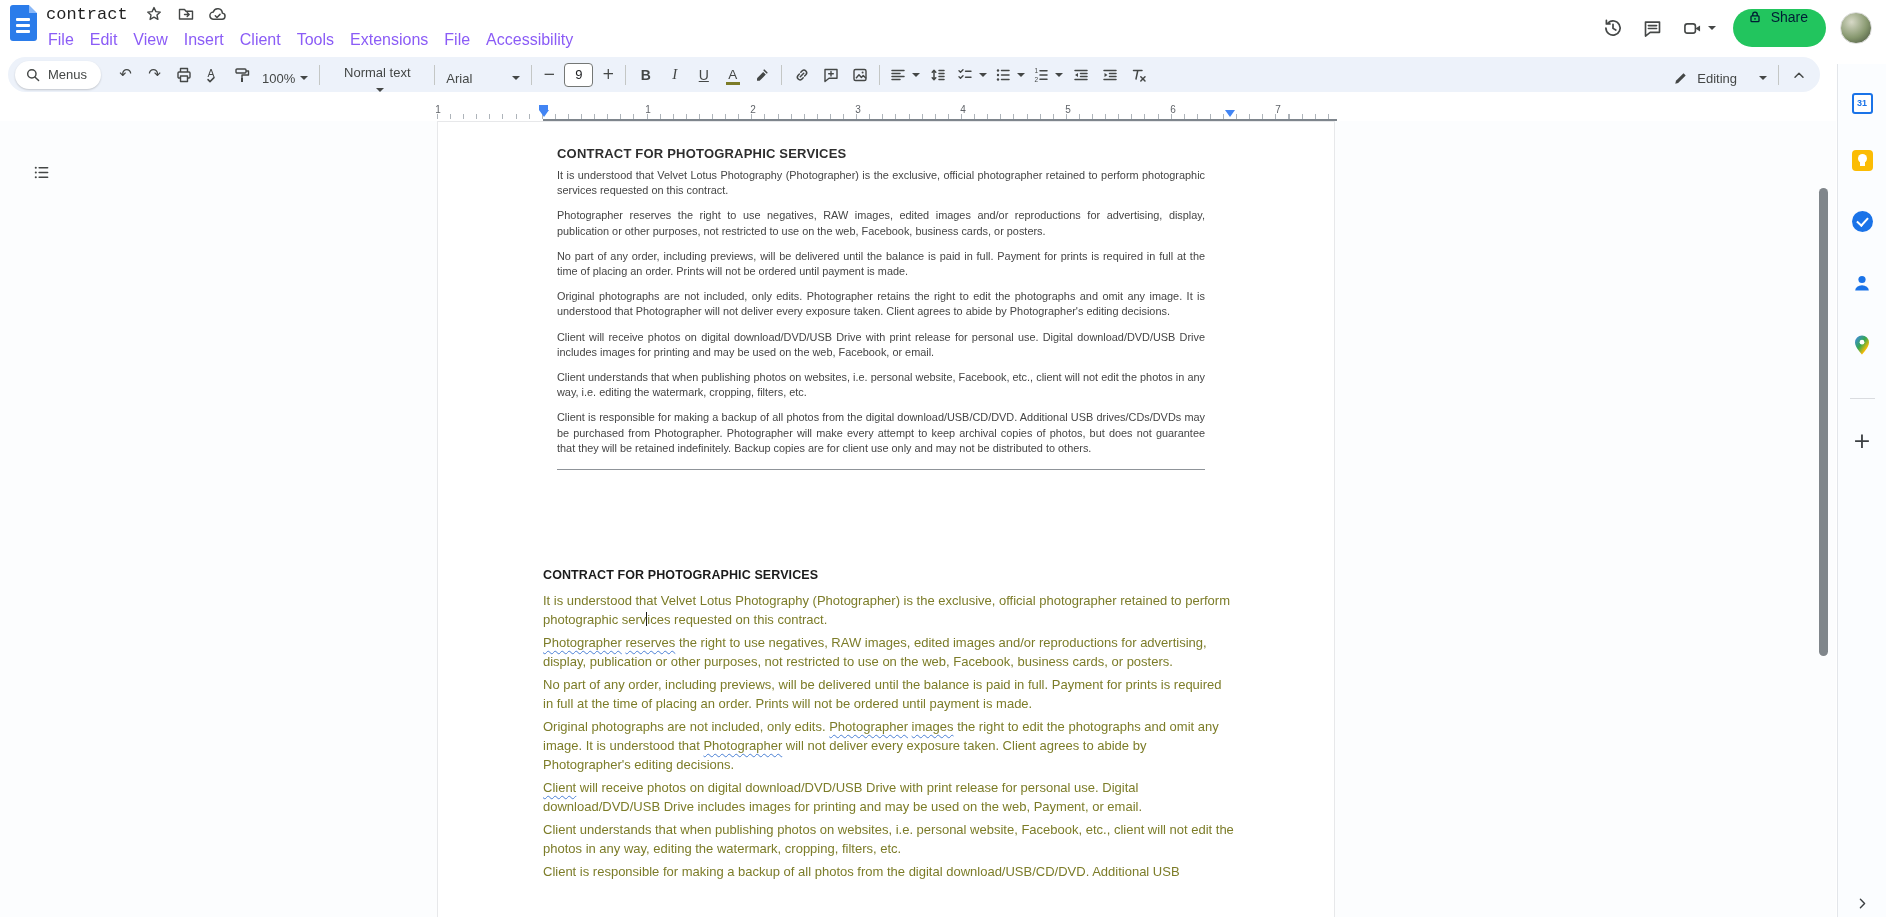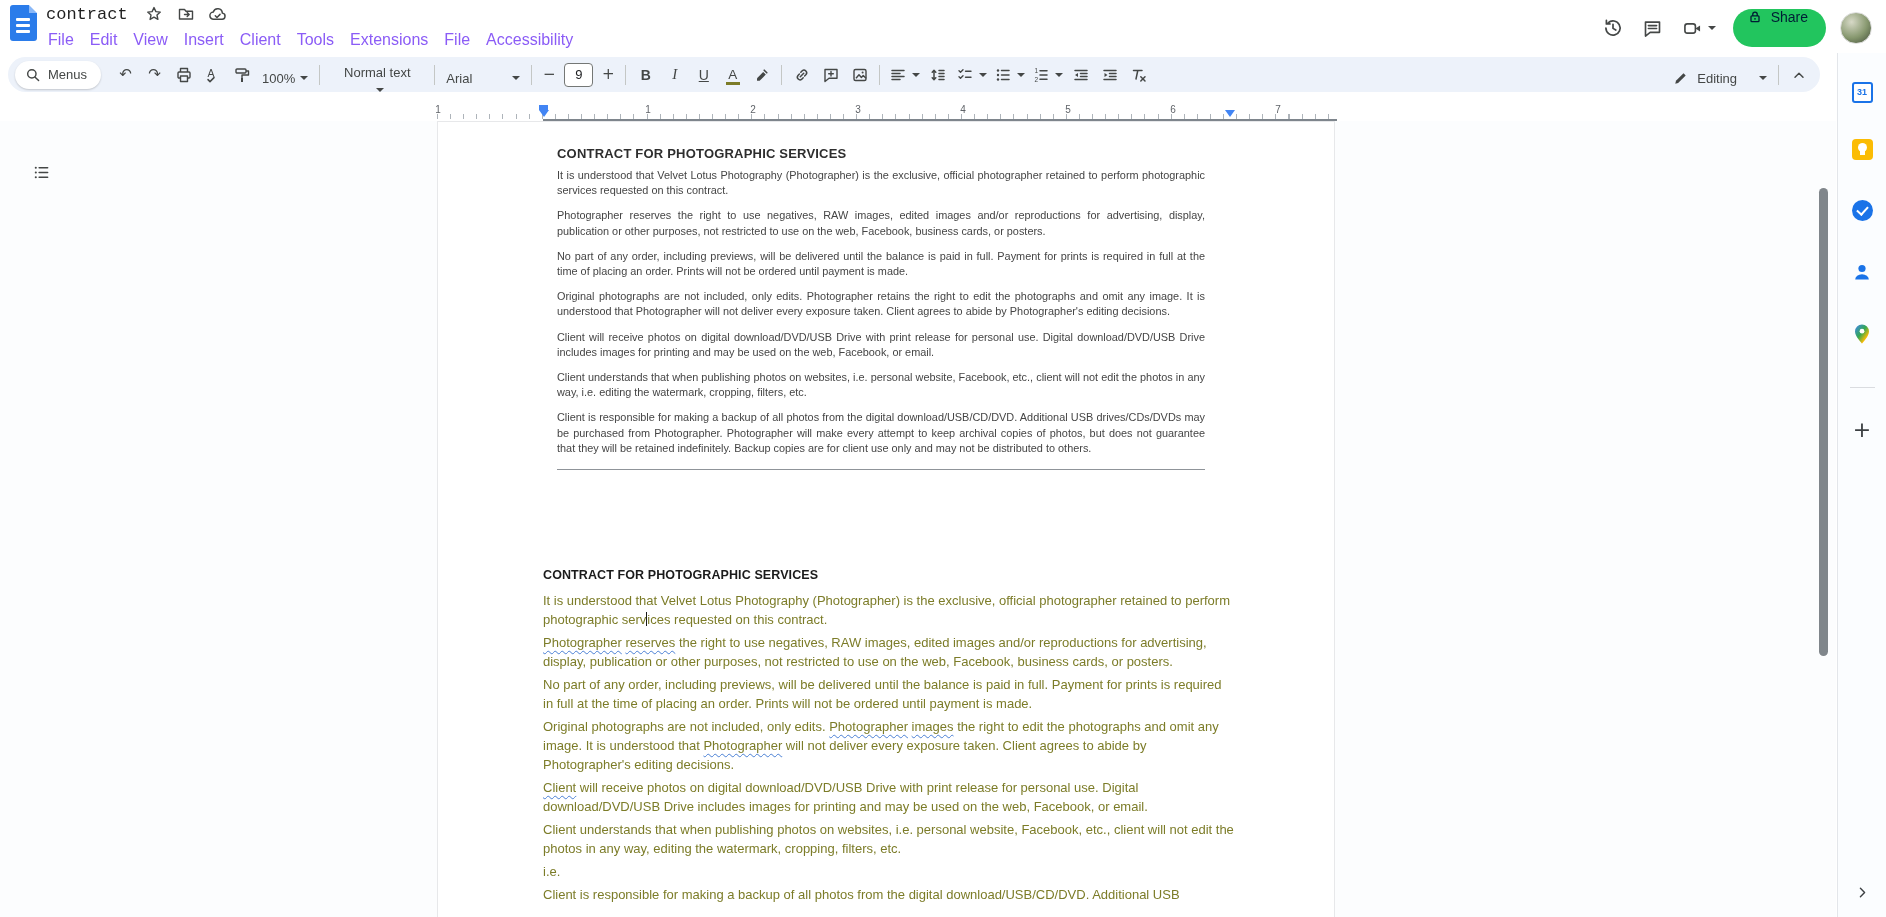--- a/index.html
+++ b/index.html
@@ -66,21 +66,21 @@
 
   .txt-section { position:absolute; left:105px; top:446px; width:692px; }
   .txt-heading { font-size:12.5px; font-weight:600; color:#1b1b1b; letter-spacing:.1px; margin-bottom:9px; }
   .txt-section p { font-size:13px; line-height:19px; margin-bottom:4px; color:#7c7c28; }
   .sq { text-decoration:underline; text-decoration-style:wavy; text-decoration-color:#4a7fd4; text-decoration-thickness:1px; text-underline-offset:2.5px; }
   .cursor { display:inline-block; width:0; height:14px; border-left:1.5px solid #1a1a1a; margin-bottom:-2px; }
 
   .scrollbar { position:absolute; left:1819px; top:188px; width:9px; height:468px; border-radius:5px; background:#80868b; }
 
   
-  .side-panel { position:absolute; right:0; top:53px; bottom:0; width:49px; background:#fbfdff; border-left:1px solid #e3e6ea; }
+  .side-panel { position:absolute; right:0; top:64px; bottom:0; width:49px; background:#fbfdff; border-left:1px solid #e3e6ea; }
   .sp-item { position:absolute; left:50%; transform:translateX(-50%); width:24px; height:24px; display:flex; align-items:center; justify-content:center; }
   .cal-ic { width:21px; height:21px; background:#fff; border:2px solid #1a73e8; border-radius:3px; display:flex; align-items:center; justify-content:center; font-size:9px; font-weight:700; color:#1a73e8; }
   .keep-ic { width:21px; height:21px; background:#fbbc04; border-radius:4px; position:relative; }
   .keep-ic::before { content:""; position:absolute; left:6px; top:4px; width:9px; height:9px; border-radius:50%; background:#fff; }
   .keep-ic::after { content:""; position:absolute; left:8px; top:12px; width:5px; height:4px; background:#fff; }
   .tasks-ic { width:21px; height:21px; border-radius:50%; background:#1a73e8; position:relative; }
   .tasks-ic::before { content:""; position:absolute; left:5px; top:6px; width:9px; height:5px; border-left:2.5px solid #fff; border-bottom:2.5px solid #fff; transform:rotate(-48deg); }
   .sp-divider { position:absolute; left:12px; width:25px; height:1px; background:#dadce0; }
   .plus-glyph { font-size:22px; color:#3c4043; font-family:"DejaVu Sans", sans-serif; }
 
@@ -362,23 +362,22 @@
         <p>Client is responsible for making a backup of all photos from the digital download/USB/CD/DVD. Additional USB drives/CDs/DVDs may be purchased from Photographer. Photographer will make every attempt to keep archival copies of photos, but does not guarantee that they will be retained indefinitely. Backup copies are for client use only and may not be distributed to others.</p>
         <hr class="img-hr">
       </div>
 
       <div class="txt-section">
         <div class="txt-heading">CONTRACT FOR PHOTOGRAPHIC SERVICES</div>
         <p><span>It is understood that Velvet Lotus Photography (Photographer) is the exclusive, official photographer retained to perform photographic serv</span><span class="cursor"></span><span>ices requested on this contract.</span></p>
         <p><span class="sq">Photographer</span><span> </span><span class="sq">reserves</span><span> the right to use negatives, RAW images, edited images and/or reproductions for advertising, display, publication or other purposes, not restricted to use on the web, Facebook, business cards, or posters.</span></p>
         <p>No part of any order, including previews, will be delivered until the balance is paid in full. Payment for prints is required in full at the time of placing an order. Prints will not be ordered until payment is made.</p>
         <p><span>Original photographs are not included, only edits. </span><span class="sq">Photographer</span><span> </span><span class="sq">images</span><span> the right to edit the photographs and omit any image. It is understood that </span><span class="sq">Photographer</span><span> will not deliver every exposure taken. Client agrees to abide by Photographer's editing decisions.</span></p>
-        <p><span class="sq">Client</span><span> will receive photos on digital download/DVD/USB Drive with print release for personal use. Digital download/DVD/USB Drive includes images for printing and may be used on the web, Facebook, or email.</span></p>
+        <p><span class="sq">Client</span><span> will receive photos on digital download/DVD/USB Drive with print release for personal use. Digital download/DVD/USB Drive includes images for printing and may be used on the web, Payment, or email.</span></p>
         <p>Client understands that when publishing photos on websites, i.e. personal website, Facebook, etc., client will not edit the photos in any way, editing the watermark, cropping, filters, etc.</p>
-        <p>i.e.</p>
         <p>Client is responsible for making a backup of all photos from the digital download/USB/CD/DVD. Additional USB</p>
       </div>
     </div>
   </div>
 
   <div class="scrollbar"></div>
 
   <div class="side-panel">
     <span class="sp-item" style="top:27px">
       <span class="cal-ic">31</span>

